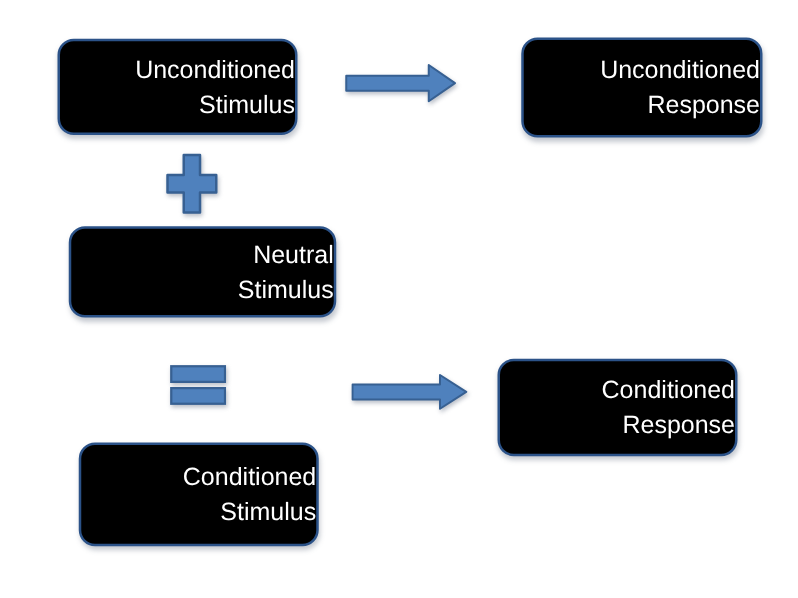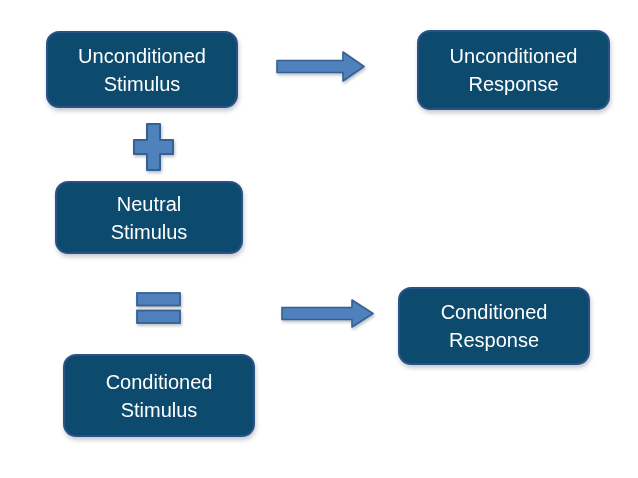--- a/index.html
+++ b/index.html
@@ -7,27 +7,27 @@
     position: relative;
     width: 638px;
     height: 478px;
     background: #ffffff;
     font-family: "Liberation Sans", sans-serif;
     overflow: hidden;
   }
   .node {
     position: absolute;
     box-sizing: border-box;
-    background: #0c4a6e;
+    background: #000000;
     border: 2px solid #2b5288;
     border-radius: 13px;
     color: #ffffff;
     display: flex;
     flex-direction: column;
-    align-items: center;
+    align-items: flex-end;
     justify-content: center;
     text-align: center;
     font-size: 20px;
     line-height: 28px;
     box-shadow: 1px 3px 4px rgba(90, 100, 120, 0.35);
   }
   .node span { display: block; }
   .connector {
     position: absolute;
     filter: drop-shadow(1px 2px 1.5px rgba(100, 110, 130, 0.45));
@@ -54,21 +54,21 @@
     <span>Unconditioned</span>
     <span>Response</span>
   </div>
 
   <div class="connector" style="left:132px; top:122px;">
     <svg width="43" height="50" viewBox="0 0 43 50">
       <path d="M15 2 H28 V18 H41 V32 H28 V48 H15 V32 H2 V18 H15 Z" fill="#4F81BD" stroke="#376092" stroke-width="2" stroke-linejoin="round"></path>
     </svg>
   </div>
 
-  <div class="node" style="left:55px; top:181px; width:188px; height:73px;">
+  <div class="node" style="left:55px; top:181px; width:214px; height:73px;">
     <span>Neutral</span>
     <span>Stimulus</span>
   </div>
 
   <div class="connector" style="left:136px; top:292px;">
     <svg width="45" height="32" viewBox="0 0 45 32">
       <rect x="1" y="1" width="43" height="12.5" fill="#4F81BD" stroke="#376092" stroke-width="1.8"></rect>
       <rect x="1" y="18.5" width="43" height="12.5" fill="#4F81BD" stroke="#376092" stroke-width="1.8"></rect>
     </svg>
   </div>

